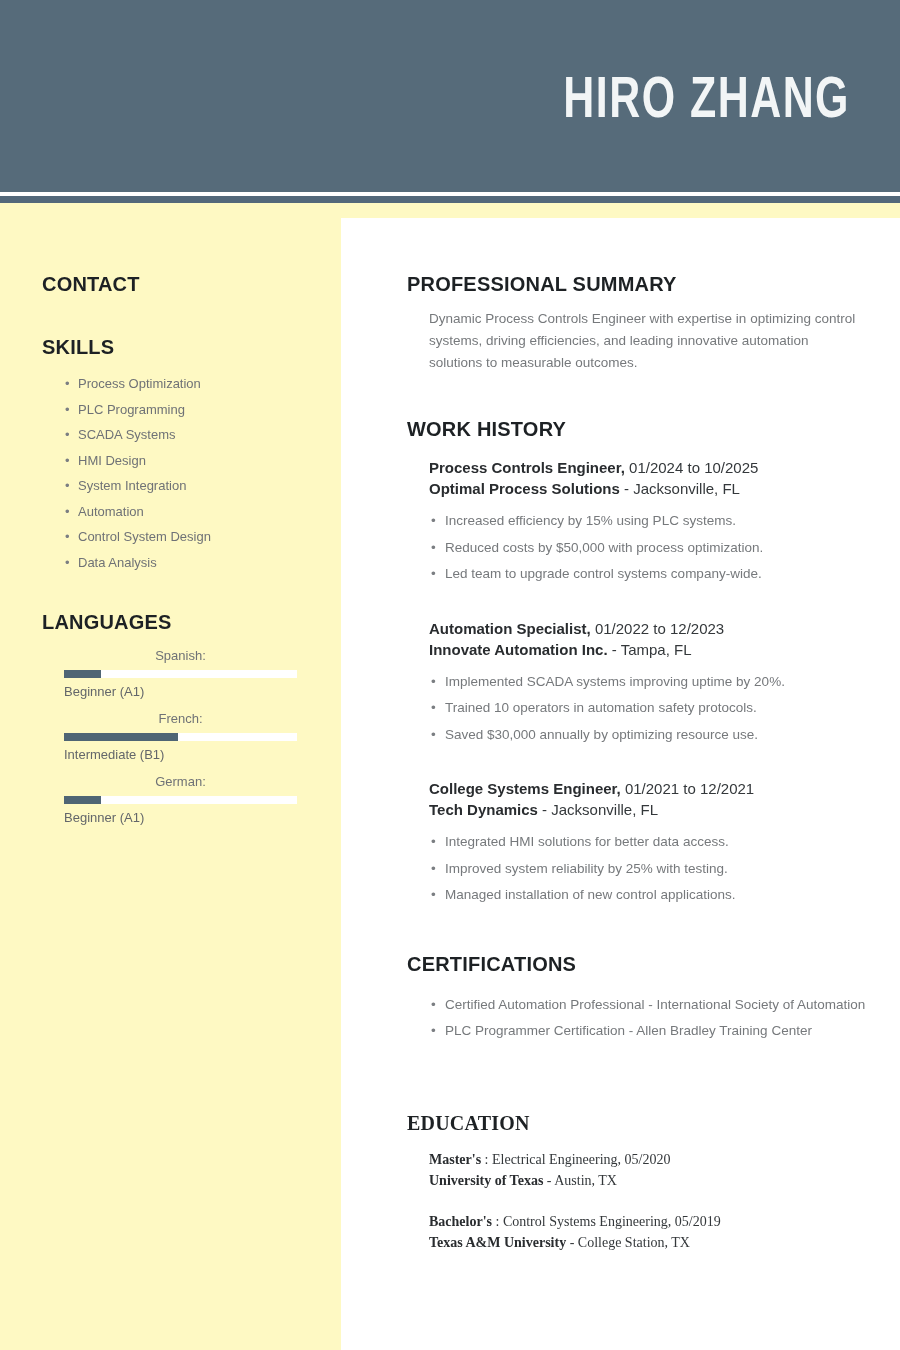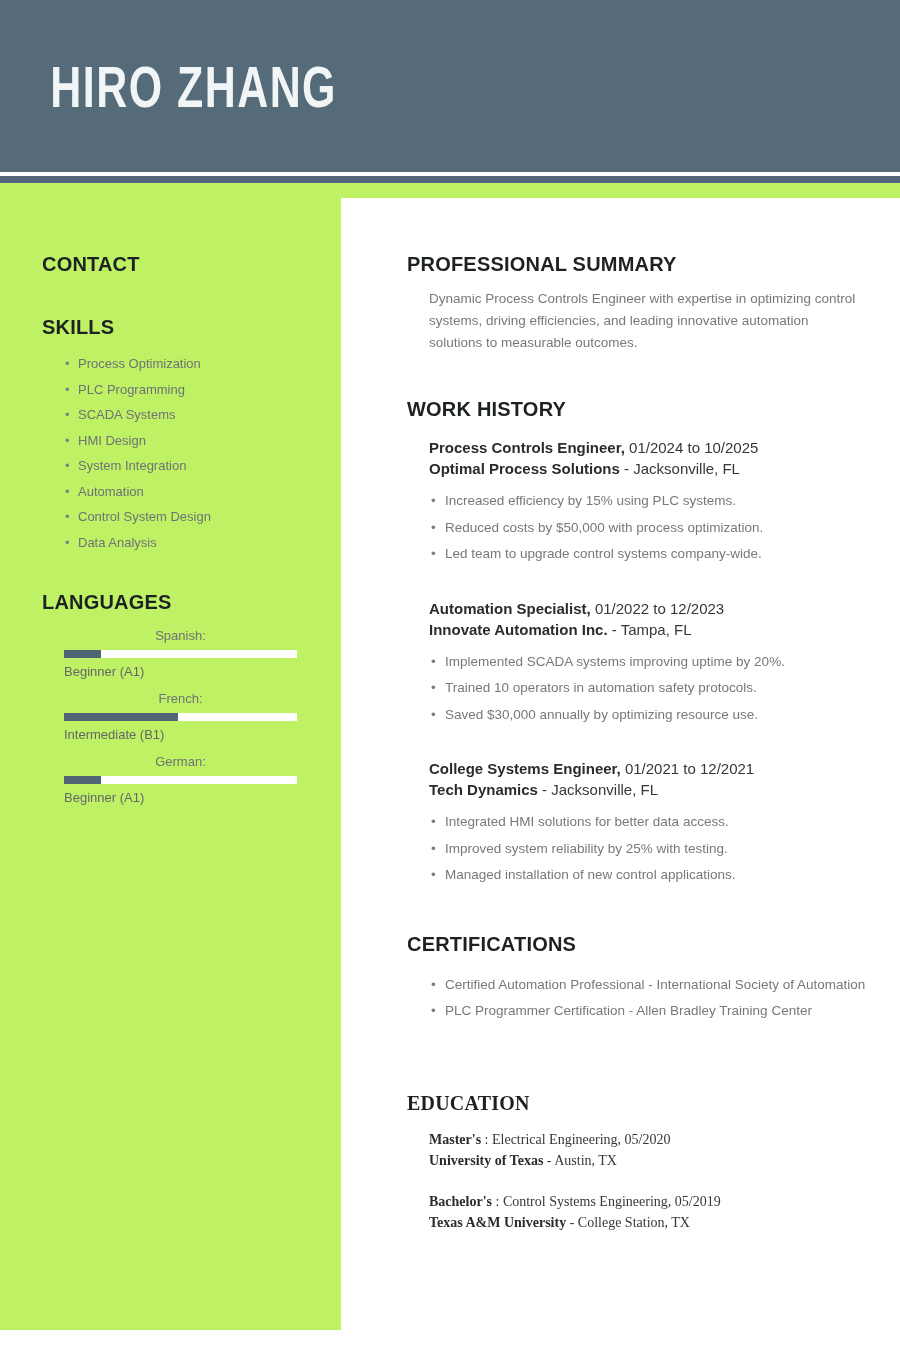--- a/index.html
+++ b/index.html
@@ -7,45 +7,45 @@
   body {
     font-family: "Liberation Sans", sans-serif;
     background: #ffffff;
     overflow: hidden;
     -webkit-font-smoothing: antialiased;
   }
   .page { width: 900px; height: 1350px; position: relative; }
 
   
   .header {
-    height: 172px;
+    height: 192px;
     background: #566b7a;
     display: flex;
     align-items: center;
-    justify-content: flex-start;
+    justify-content: flex-end;
   }
   .name {
     color: #f2f5f6;
     font-size: 58px;
     font-weight: 600;
     letter-spacing: 2px;
     white-space: nowrap;
   }
   .name-inner {
     display: inline-block;
     transform: scaleX(0.74);
     transform-origin: center;
   }
   .rule-white { height: 4px; background: #ffffff; }
   .rule-slate { height: 7px; background: #53687a; }
 
   
   .content {
     display: flex;
-    background: #bef264;
+    background: #fef9c3;
     height: 1147px;
     align-items: stretch;
   }
   .sidebar {
     width: 341px;
     flex: 0 0 341px;
     padding: 70px 44px 0 42px;
   }
   .main {
     flex: 1 1 auto;

